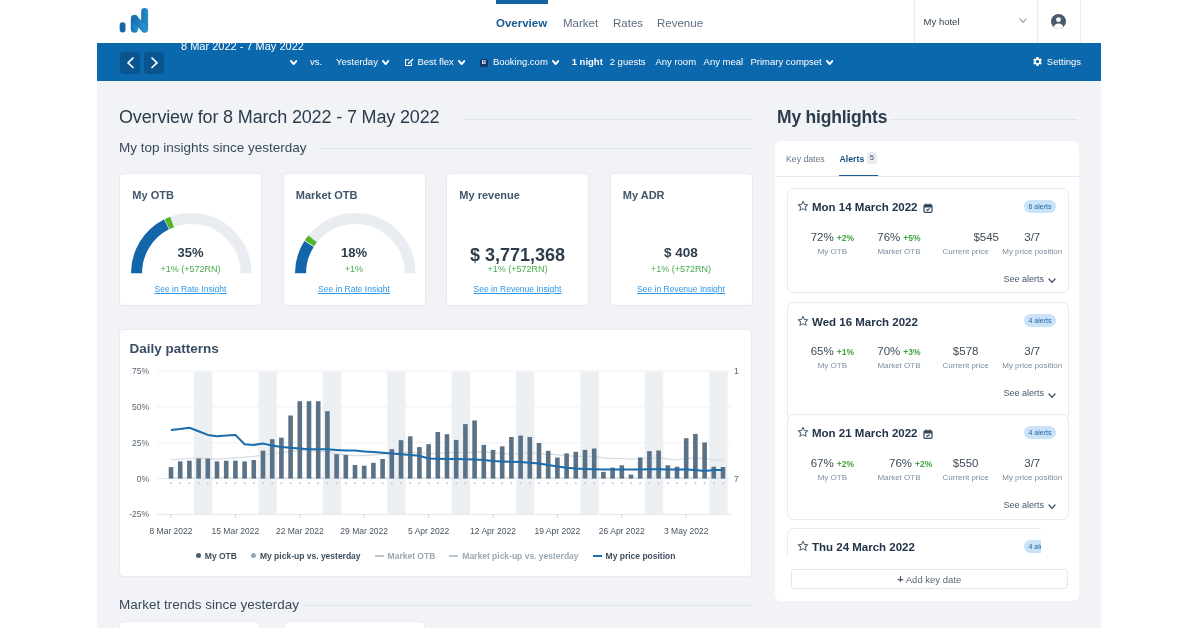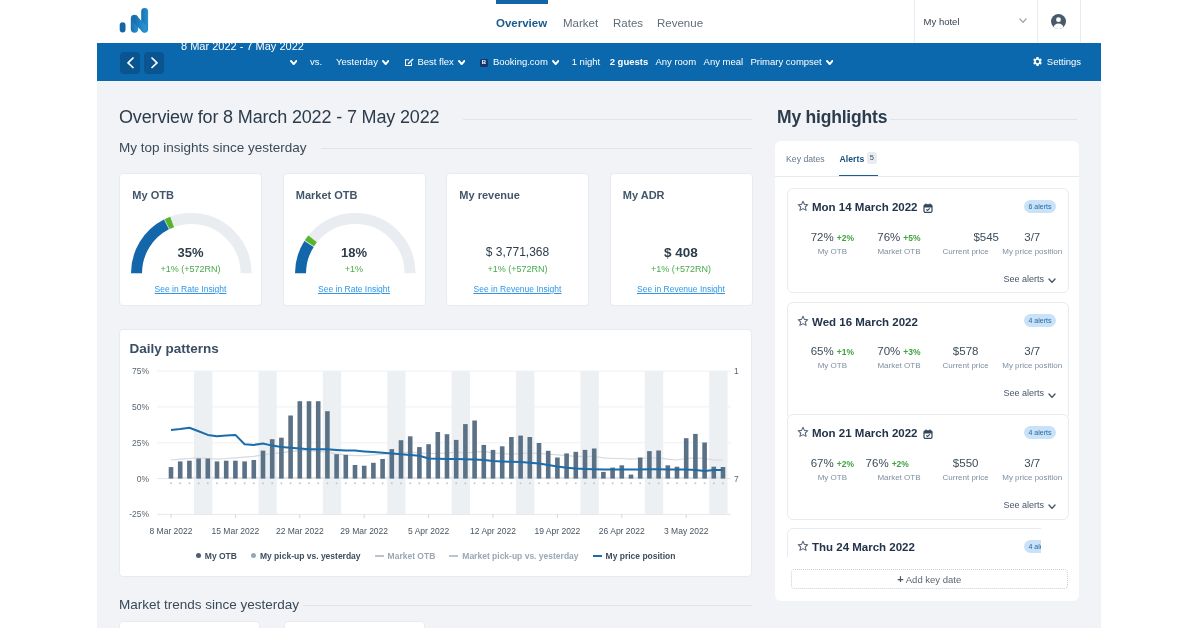--- a/index.html
+++ b/index.html
@@ -65,22 +65,22 @@
 <div class="abs" style="left:417.4px;top:56.3px;font-size:9.5px;font-weight:400;color:#fff;white-space:nowrap">Best flex</div>
 <svg style="position:absolute;left:457.5px;top:59.5px" width="7.4" height="6.07" viewBox="0 0 7.4 6.07">
       <path d="M1 1 L3.7 4.07 L6.4 1" fill="none" stroke="#ffffff" stroke-width="1.9" stroke-linecap="round" stroke-linejoin="round"></path>
     </svg>
 <div class="abs" style="left:480.3px;top:59.3px;width:7.4px;height:7.4px;background:#14386e;border-radius:1.5px"></div>
 <div class="abs" style="left:480.3px;top:59.3px;width:7.4px;height:7.4px;font-size:6px;font-weight:700;color:#fff;text-align:center;line-height:7.6px">B</div>
 <div class="abs" style="left:492.9px;top:56.3px;font-size:9.5px;font-weight:400;color:#fff;white-space:nowrap">Booking.com</div>
 <svg style="position:absolute;left:551.5px;top:59.5px" width="7.4" height="6.07" viewBox="0 0 7.4 6.07">
       <path d="M1 1 L3.7 4.07 L6.4 1" fill="none" stroke="#ffffff" stroke-width="1.9" stroke-linecap="round" stroke-linejoin="round"></path>
     </svg>
-<div class="abs" style="left:571.7px;top:56.3px;font-size:9.5px;font-weight:400;color:#fff;white-space:nowrap">1 night</div>
-<div class="abs" style="left:609.7px;top:56.3px;font-size:9.5px;font-weight:700;color:#fff;white-space:nowrap">2 guests</div>
+<div class="abs" style="left:571.7px;top:56.3px;font-size:9.5px;font-weight:700;color:#fff;white-space:nowrap">1 night</div>
+<div class="abs" style="left:609.7px;top:56.3px;font-size:9.5px;font-weight:400;color:#fff;white-space:nowrap">2 guests</div>
 <div class="abs" style="left:655.4px;top:56.3px;font-size:9.5px;font-weight:400;color:#fff;white-space:nowrap">Any room</div>
 <div class="abs" style="left:703.6px;top:56.3px;font-size:9.5px;font-weight:400;color:#fff;white-space:nowrap">Any meal</div>
 <div class="abs" style="left:750.5px;top:56.3px;font-size:9.5px;font-weight:400;color:#fff;white-space:nowrap">Primary compset</div>
 <svg style="position:absolute;left:825.5px;top:59.5px" width="7.4" height="6.07" viewBox="0 0 7.4 6.07">
       <path d="M1 1 L3.7 4.07 L6.4 1" fill="none" stroke="#ffffff" stroke-width="1.9" stroke-linecap="round" stroke-linejoin="round"></path>
     </svg>
 <svg class="abs" style="left:1031.5px;top:56px" width="11" height="11" viewBox="0 0 11 11">
       <g transform="scale(0.4583)" fill="#ffffff">
         <path d="M19.14 12.94c.04-.3.06-.61.06-.94 0-.32-.02-.64-.07-.94l2.03-1.58c.18-.14.23-.41.12-.61l-1.92-3.32c-.12-.22-.37-.29-.59-.22l-2.39.96c-.5-.38-1.03-.7-1.62-.94l-.36-2.54c-.04-.24-.24-.41-.48-.41h-3.84c-.24 0-.43.17-.47.41l-.36 2.54c-.59.24-1.13.57-1.62.94l-2.39-.96c-.22-.08-.47 0-.59.22L2.74 8.87c-.12.21-.08.47.12.61l2.03 1.58c-.05.3-.09.63-.09.94s.02.64.07.94l-2.03 1.58c-.18.14-.23.41-.12.61l1.92 3.32c.12.22.37.29.59.22l2.39-.96c.5.38 1.03.7 1.62.94l.36 2.54c.05.24.24.41.48.41h3.84c.24 0 .44-.17.47-.41l.36-2.54c.59-.24 1.13-.56 1.62-.94l2.39.96c.22.08.47 0 .59-.22l1.92-3.32c.12-.22.07-.47-.12-.61l-2.01-1.58zM12 15.6c-1.98 0-3.6-1.62-3.6-3.6s1.62-3.6 3.6-3.6 3.6 1.62 3.6 3.6-1.62 3.6-3.6 3.6z"></path>
       </g>
@@ -107,21 +107,21 @@
           <path d="M 5.50 60.30 A 54.8 54.8 0 0 1 115.10 60.30" fill="none" stroke="#e9edf1" stroke-width="11.0"></path>
           <path d="M 5.50 60.30 A 54.8 54.8 0 0 1 14.03 30.94" fill="none" stroke="#1466aa" stroke-width="11.0"></path>
           <path d="M 14.40 30.36 A 54.8 54.8 0 0 1 17.64 25.90" fill="none" stroke="#56b52c" stroke-width="11.0"></path>
         </svg></div>
       <div style="position:absolute;left:0;top:71px;width:100%;text-align:center;font-size:13px;font-weight:700;color:#2e3d4c">18%</div>
       <div style="position:absolute;left:0;top:90.6px;width:100%;text-align:center;font-size:9px;color:#47ab4d">+1%</div>
       <div style="position:absolute;left:0;top:110.5px;width:100%;text-align:center;font-size:8.5px;color:#2e96e8"><span style="text-decoration:underline">See in Rate Insight</span></div>
     </div>
 <div style="position:absolute;left:446px;top:172.7px;width:143px;height:133.3px;background:#fff;border:1px solid #e7ebf0;border-radius:4px;box-sizing:border-box">
       <div style="position:absolute;left:12.3px;top:15px;font-size:11px;font-weight:700;color:#42566b">My revenue</div>
-      <div style="position:absolute;left:0;top:71px;width:100%;text-align:center;font-size:12px;font-weight:400;color:#2e3d4c">$ 3,771,368</div>
+      <div style="position:absolute;left:0;top:71px;width:100%;text-align:center;font-size:18px;font-weight:700;color:#2e3d4c">$ 3,771,368</div>
       <div style="position:absolute;left:0;top:90.6px;width:100%;text-align:center;font-size:9px;color:#47ab4d">+1% (+572RN)</div>
       <div style="position:absolute;left:0;top:110.5px;width:100%;text-align:center;font-size:8.5px;color:#2e96e8"><span style="text-decoration:underline">See in Revenue Insight</span></div>
     </div>
 <div style="position:absolute;left:609.5px;top:172.7px;width:143px;height:133.3px;background:#fff;border:1px solid #e7ebf0;border-radius:4px;box-sizing:border-box">
       <div style="position:absolute;left:12.3px;top:15px;font-size:11px;font-weight:700;color:#42566b">My ADR</div>
       <div style="position:absolute;left:0;top:71px;width:100%;text-align:center;font-size:13.5px;font-weight:700;color:#2e3d4c">$ 408</div>
       <div style="position:absolute;left:0;top:90.6px;width:100%;text-align:center;font-size:9px;color:#47ab4d">+1% (+572RN)</div>
       <div style="position:absolute;left:0;top:110.5px;width:100%;text-align:center;font-size:8.5px;color:#2e96e8"><span style="text-decoration:underline">See in Revenue Insight</span></div>
     </div>
 <div class="abs" style="left:119.0px;top:329.4px;width:633.3px;height:247.5px;background:#fff;border:1px solid #e7ebf0;border-radius:4px"></div>
@@ -360,21 +360,21 @@
       <svg style="position:absolute;left:135.2px;top:14px" width="10" height="10" viewBox="0 0 10 10">
         <rect x="1" y="1.8" width="8" height="7.6" rx="1.3" fill="none" stroke="#33475b" stroke-width="1.2"></rect>
         <path d="M1 3.0 a1.3 1.3 0 0 1 1.3-1.3 h5.4 a1.3 1.3 0 0 1 1.3 1.3 v1.4 h-8 z" fill="#33475b"></path>
         <line x1="3" y1="0.5" x2="3" y2="2" stroke="#33475b" stroke-width="1.2"></line>
         <line x1="7" y1="0.5" x2="7" y2="2" stroke="#33475b" stroke-width="1.2"></line>
         <path d="M3.3 6.4 L4.5 7.5 L6.8 5.3" fill="none" stroke="#33475b" stroke-width="1.1"></path>
       </svg>
       <div style="position:absolute;right:12px;top:11px;height:13px;line-height:13px;padding:0 4.5px;border-radius:6.5px;background:#c9e2f8;font-size:7px;font-weight:400;color:#2268a2">4 alerts</div>
       <div style="position:absolute;left:11.5px;top:42px;width:66.7px;text-align:center;font-size:11.5px;color:#3c4c59;white-space:nowrap">67%<span style="font-size:8.5px;color:#3fa33f;font-weight:700;margin-left:3px">+2%</span></div>
       <div style="position:absolute;left:3.5px;top:58px;width:82.7px;text-align:center;font-size:8px;color:#7f8fa0;white-space:nowrap">My OTB</div>
-      <div style="position:absolute;left:78.1px;top:42px;width:66.7px;text-align:left;font-size:11.5px;color:#3c4c59;white-space:nowrap">76%<span style="font-size:8.5px;color:#3fa33f;font-weight:700;margin-left:3px">+2%</span></div>
+      <div style="position:absolute;left:78.1px;top:42px;width:66.7px;text-align:right;font-size:11.5px;color:#3c4c59;white-space:nowrap">76%<span style="font-size:8.5px;color:#3fa33f;font-weight:700;margin-left:3px">+2%</span></div>
       <div style="position:absolute;left:70.1px;top:58px;width:82.7px;text-align:center;font-size:8px;color:#7f8fa0;white-space:nowrap">Market OTB</div>
       <div style="position:absolute;left:144.8px;top:42px;width:66.7px;text-align:center;font-size:11.5px;color:#3c4c59;white-space:nowrap">$550</div>
       <div style="position:absolute;left:136.8px;top:58px;width:82.7px;text-align:center;font-size:8px;color:#7f8fa0;white-space:nowrap">Current price</div>
       <div style="position:absolute;left:211.4px;top:42px;width:66.7px;text-align:center;font-size:11.5px;color:#3c4c59;white-space:nowrap">3/7</div>
       <div style="position:absolute;left:203.4px;top:58px;width:82.7px;text-align:center;font-size:8px;color:#7f8fa0;white-space:nowrap">My price position</div>
       <div style="position:absolute;right:24px;top:85px;font-size:9px;color:#44566b">See alerts</div>
       <svg style="position:absolute;right:12px;top:89.5px" width="8" height="6.4" viewBox="0 0 8 6.4">
         <path d="M1 1 L4.0 4.4 L7 1" fill="none" stroke="#44566b" stroke-width="1.4" stroke-linecap="round" stroke-linejoin="round"></path>
       </svg>
     </div>

